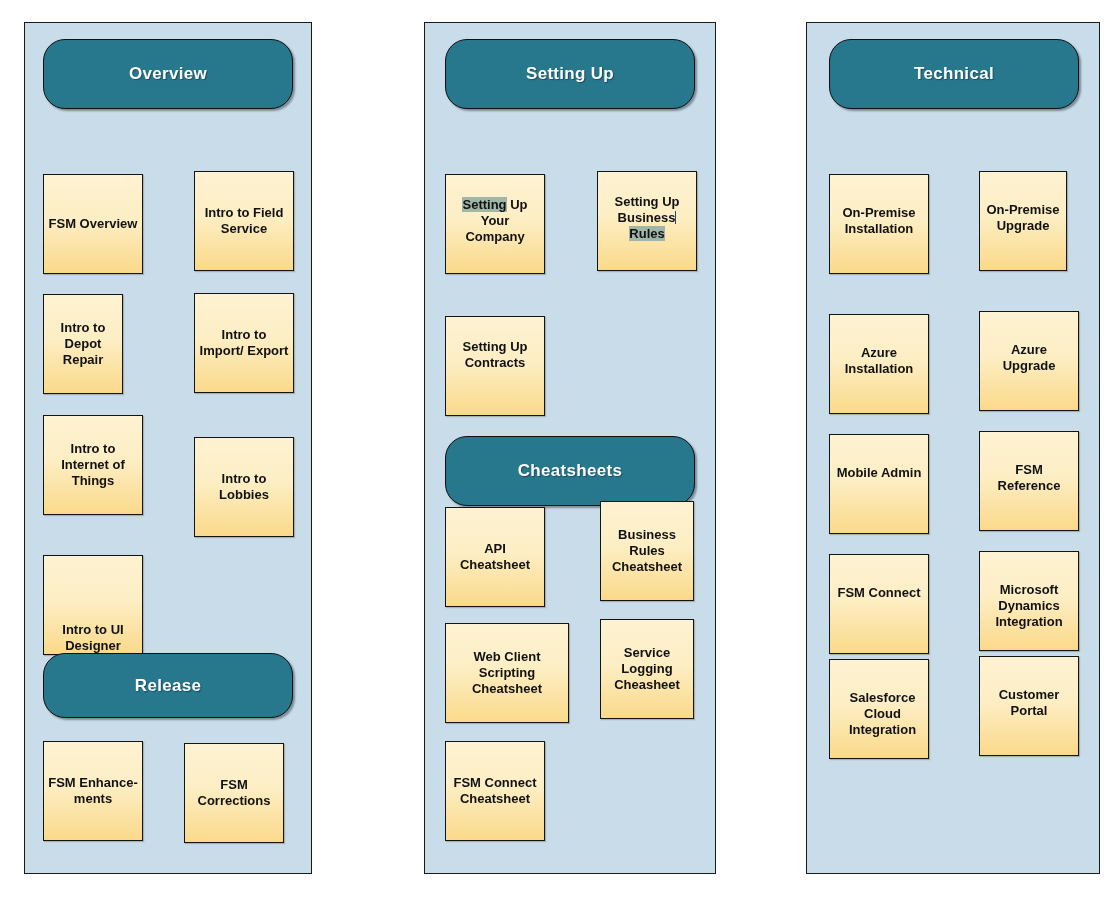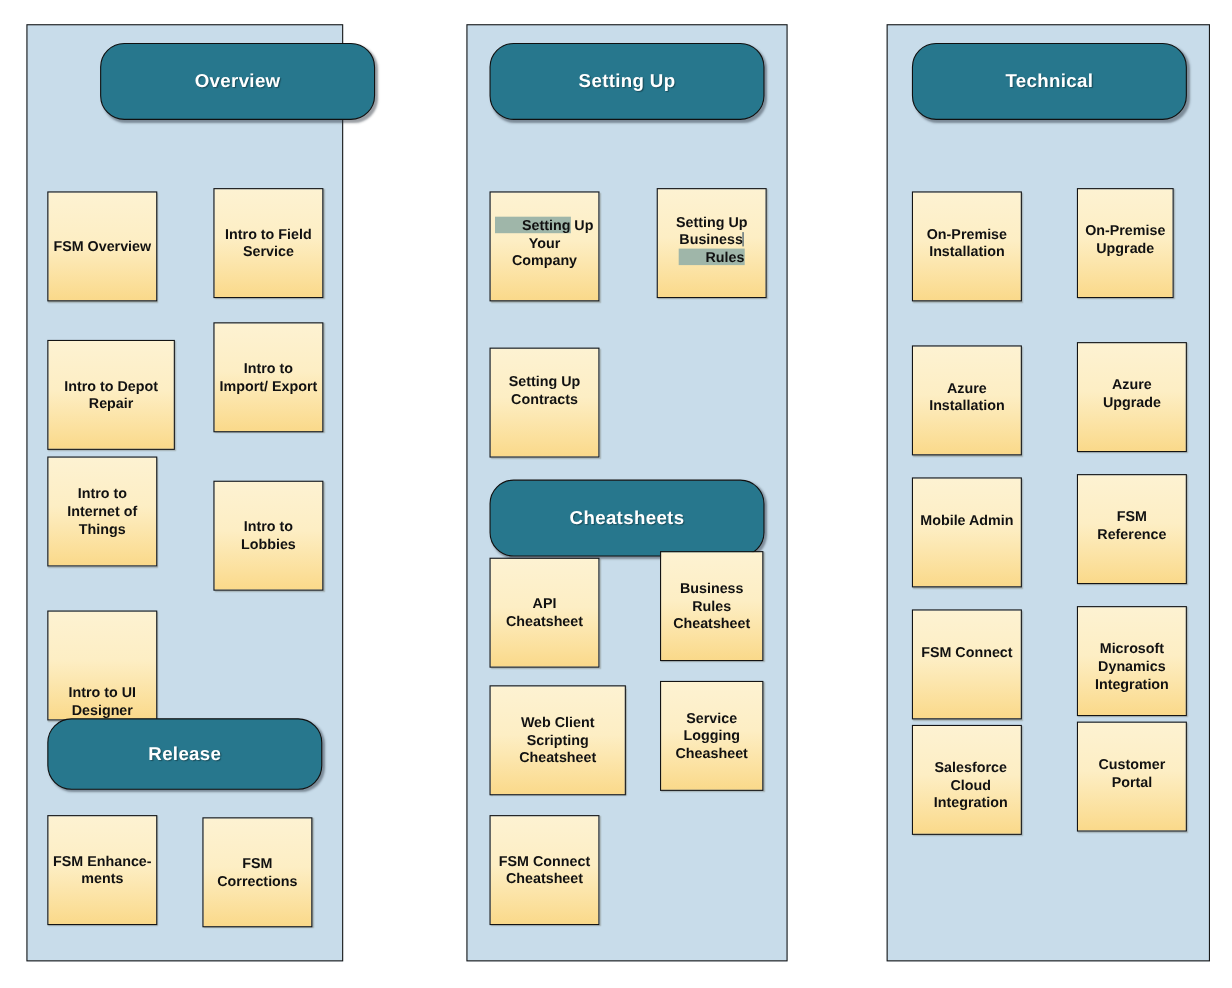--- a/index.html
+++ b/index.html
@@ -75,52 +75,51 @@
   }
   
   .note.align-upper { align-items: flex-start; }
   .note.align-upper .note-label { margin-top: 22px; }
   .note.align-mid-upper { align-items: flex-start; }
   .note.align-mid-upper .note-label { margin-top: 30px; }
 
   
   .sel {
     background: #9fb6a9;
-    padding-left: 24px;
   }
   
   .caret {
     display: inline-block;
     width: 1px;
     height: 13px;
     background: #2c4a63;
     vertical-align: -2px;
     margin: 0 0 0 0;
   }
 </style>
 </head>
 <body>
 
 <div id="canvas">
 
   <div class="panel" style="left:24px; top:22px; width:288px; height:852px;">
 
-    <div class="section-header" style="left:18px; top:16px; width:250px; height:70px;margin-left:48px;">
+    <div class="section-header" style="left:18px; top:16px; width:250px; height:70px;">
       <span class="hdr-label">Overview</span>
     </div>
 
     <div class="note" style="left:18px; top:151px; width:100px; height:100px;">
       <span class="note-label">FSM Overview</span>
     </div>
 
     <div class="note" style="left:169px; top:148px; width:100px; height:100px;">
       <span class="note-label">Intro to Field Service</span>
     </div>
 
-    <div class="note" style="left:18px; top:271px; width:116px; height:100px;margin-top:15px;">
+    <div class="note" style="left:18px; top:271px; width:80px; height:100px;">
       <span class="note-label">Intro to Depot Repair</span>
     </div>
 
     <div class="note" style="left:169px; top:270px; width:100px; height:100px;">
       <span class="note-label">Intro to Import/ Export</span>
     </div>
 
     <div class="note" style="left:18px; top:392px; width:100px; height:100px;">
       <span class="note-label">Intro to Internet of Things</span>
     </div>

